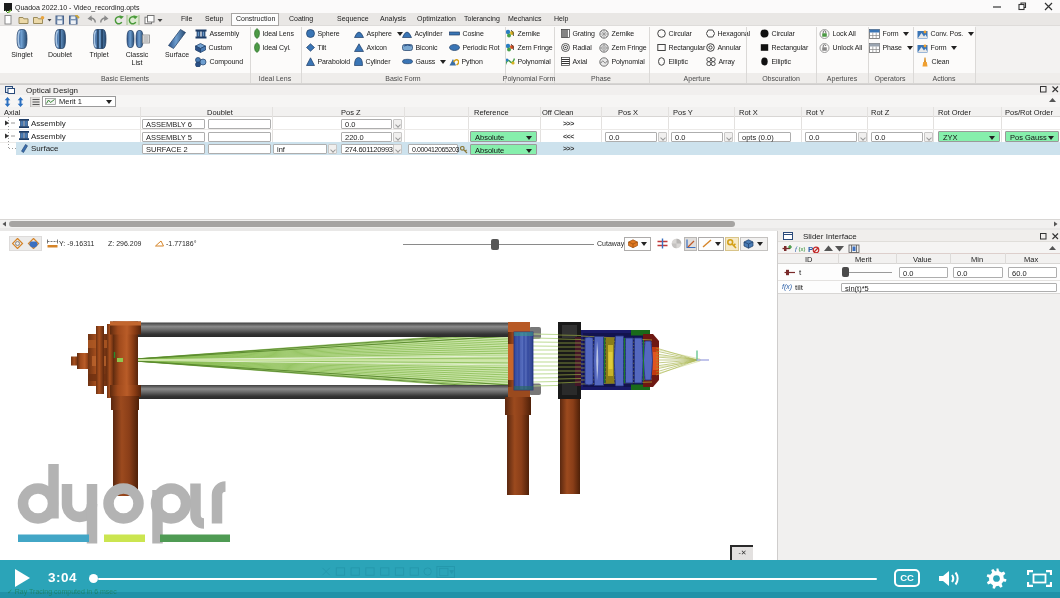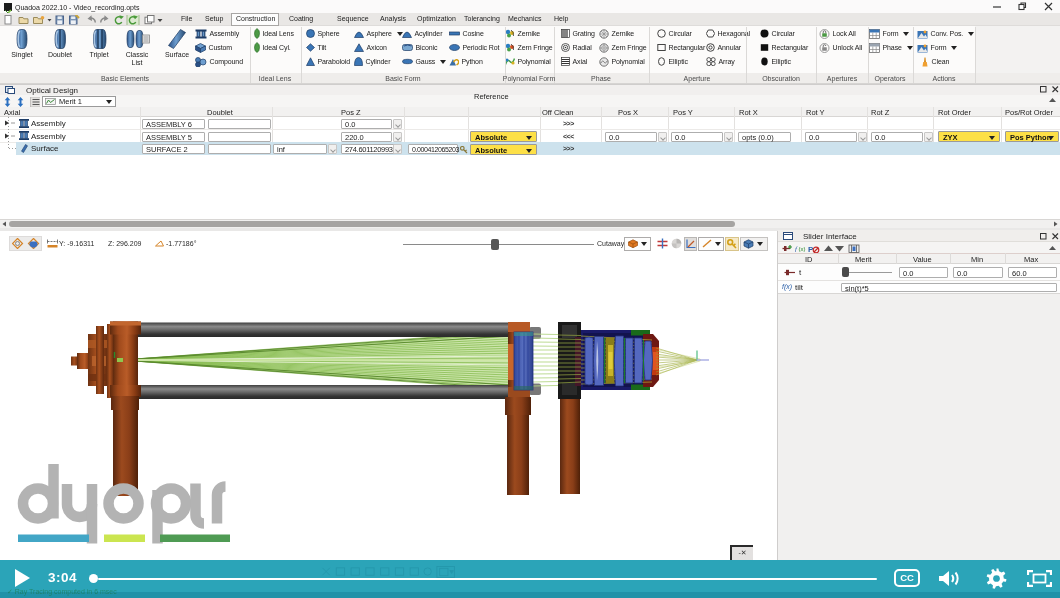--- a/index.html
+++ b/index.html
@@ -8,22 +8,22 @@
 .a{position:absolute;}
 .t{position:absolute;white-space:nowrap;color:#1c1c1c;}
 .f75{font-size:7.5px;}
 .f8{font-size:8px;}
 .fieldbox{position:absolute;background:#fff;border:1px solid #aeaeae;border-radius:1px;
  font-size:7.5px;color:#1c1c1c;line-height:8px;padding:1px 0 0 3px;box-sizing:border-box;height:10px;}
 .spin{position:absolute;width:9px;height:10px;background:#f1f0ef;border:1px solid #c8c7c6;
  box-sizing:border-box;border-radius:1px;}
 .spin:after{content:"";position:absolute;left:2px;top:3px;width:3px;height:3px;
  border-right:1px solid #999;border-bottom:1px solid #999;transform:rotate(45deg);}
-.combo{position:absolute;background:#fde047;border:1px solid #9a9a9a;border-radius:1px;
- font-size:7.5px;color:#111;line-height:9px;padding:1px 0 0 4px;box-sizing:border-box;height:11px;font-weight:bold;}
+.combo{position:absolute;background:#86efac;border:1px solid #9a9a9a;border-radius:1px;
+ font-size:7.5px;color:#111;line-height:9px;padding:1px 0 0 4px;box-sizing:border-box;height:11px;}
 .combo:after{content:"";position:absolute;right:4px;top:4px;width:0;height:0;
  border-left:3.5px solid transparent;border-right:3.5px solid transparent;border-top:4px solid #222;}
 .arr3{position:absolute;font-size:7px;font-weight:bold;color:#333;letter-spacing:-0.5px;}
 .gl{position:absolute;top:74px;height:10px;font-size:7px;color:#4a4a4a;line-height:10px;
  transform:translateX(-50%);white-space:nowrap;}
 .sep{position:absolute;top:27px;width:1px;height:56px;background:#dbd9d7;}
 .ri{position:absolute;font-size:7px;letter-spacing:-0.1px;color:#1a1a1a;white-space:nowrap;line-height:8px;}
 .menu{position:absolute;top:14.5px;font-size:7px;color:#222;}
 .ri{display:flex;align-items:center;height:9px;}
 .ri svg{margin-right:2.5px;flex:none;}
@@ -503,21 +503,21 @@
 <div class="t" style="left:59px;top:97px;font-size:7.5px;">Merit 1</div>
 <div class="a" style="left:106px;top:99.5px;width:0;height:0;border-left:3.5px solid transparent;border-right:3.5px solid transparent;border-top:4px solid #222;"></div>
 <svg class="a" style="left:1048px;top:97px;" width="9" height="6">
     <path d="M1 5 L4.5 1 L8 5" fill="#555"></path>
   </svg>
 
 <div class="a" style="left:0;top:107px;width:1060px;height:9.5px;background:#f2f1f0;border-bottom:1px solid #d8d6d4;box-sizing:border-box;"></div>
 <div class="t f75" style="left:4px;top:108px;">Axial</div>
 <div class="t f75" style="left:207px;top:108px;">Doublet</div>
 <div class="t f75" style="left:341px;top:108px;">Pos Z</div>
-<div class="t f75" style="left:474px;top:92px;">Reference</div>
+<div class="t f75" style="left:474px;top:108px;">Reference</div>
 <div class="t f75" style="left:542px;top:108px;">Off Clean</div>
 <div class="t f75" style="left:606px;top:108px;padding-left:12px;">Pos X</div>
 <div class="t f75" style="left:673px;top:108px;">Pos Y</div>
 <div class="t f75" style="left:739px;top:108px;">Rot X</div>
 <div class="t f75" style="left:806px;top:108px;">Rot Y</div>
 <div class="t f75" style="left:871px;top:108px;">Rot Z</div>
 <div class="t f75" style="left:938px;top:108px;">Rot Order</div>
 <div class="t f75" style="left:1005px;top:108px;">Pos/Rot Order</div>
 
 <div class="a" style="top:107px;height:47px;width:1px;background:#e3e1df;left:140px;"></div>
@@ -578,21 +578,21 @@
 <div class="fieldbox" style="left:605px;top:131.5px;width:52px;">0.0</div>
 <div class="spin" style="left:657.5px;top:131.5px;"></div>
 <div class="fieldbox" style="left:671px;top:131.5px;width:52px;">0.0</div>
 <div class="spin" style="left:723.5px;top:131.5px;"></div>
 <div class="fieldbox" style="left:738px;top:131.5px;width:53px;">opts (0.0)</div>
 <div class="fieldbox" style="left:805px;top:131.5px;width:52px;">0.0</div>
 <div class="spin" style="left:857.5px;top:131.5px;"></div>
 <div class="fieldbox" style="left:871px;top:131.5px;width:52px;">0.0</div>
 <div class="spin" style="left:923.5px;top:131.5px;"></div>
 <div class="combo" style="left:938px;top:131px;width:62px;">ZYX</div>
-<div class="combo" style="left:1005px;top:131px;width:54px;">Pos Python</div>
+<div class="combo" style="left:1005px;top:131px;width:54px;">Pos Gauss</div>
 
 <svg class="a" style="left:21px;top:143.5px;" width="7" height="9">
     <path d="M4.5 0.5 L6.5 1.8 L2.5 8.5 L0.5 7.2 Z" fill="#3a6fb0" stroke="#1d3c66" stroke-width="0.6"></path>
   </svg>
 <div class="t f8" style="left:31px;top:144px;">Surface</div>
 <div class="fieldbox" style="left:142px;top:144px;width:63px;">SURFACE 2</div>
 <div class="fieldbox" style="left:208px;top:144px;width:63px;"></div>
 <div class="fieldbox" style="left:273px;top:144px;width:54px;">inf</div>
 <div class="spin" style="left:327.5px;top:144px;"></div>
 <div class="fieldbox" style="left:341px;top:144px;width:57px;letter-spacing:-0.3px;">274.601120993</div>

